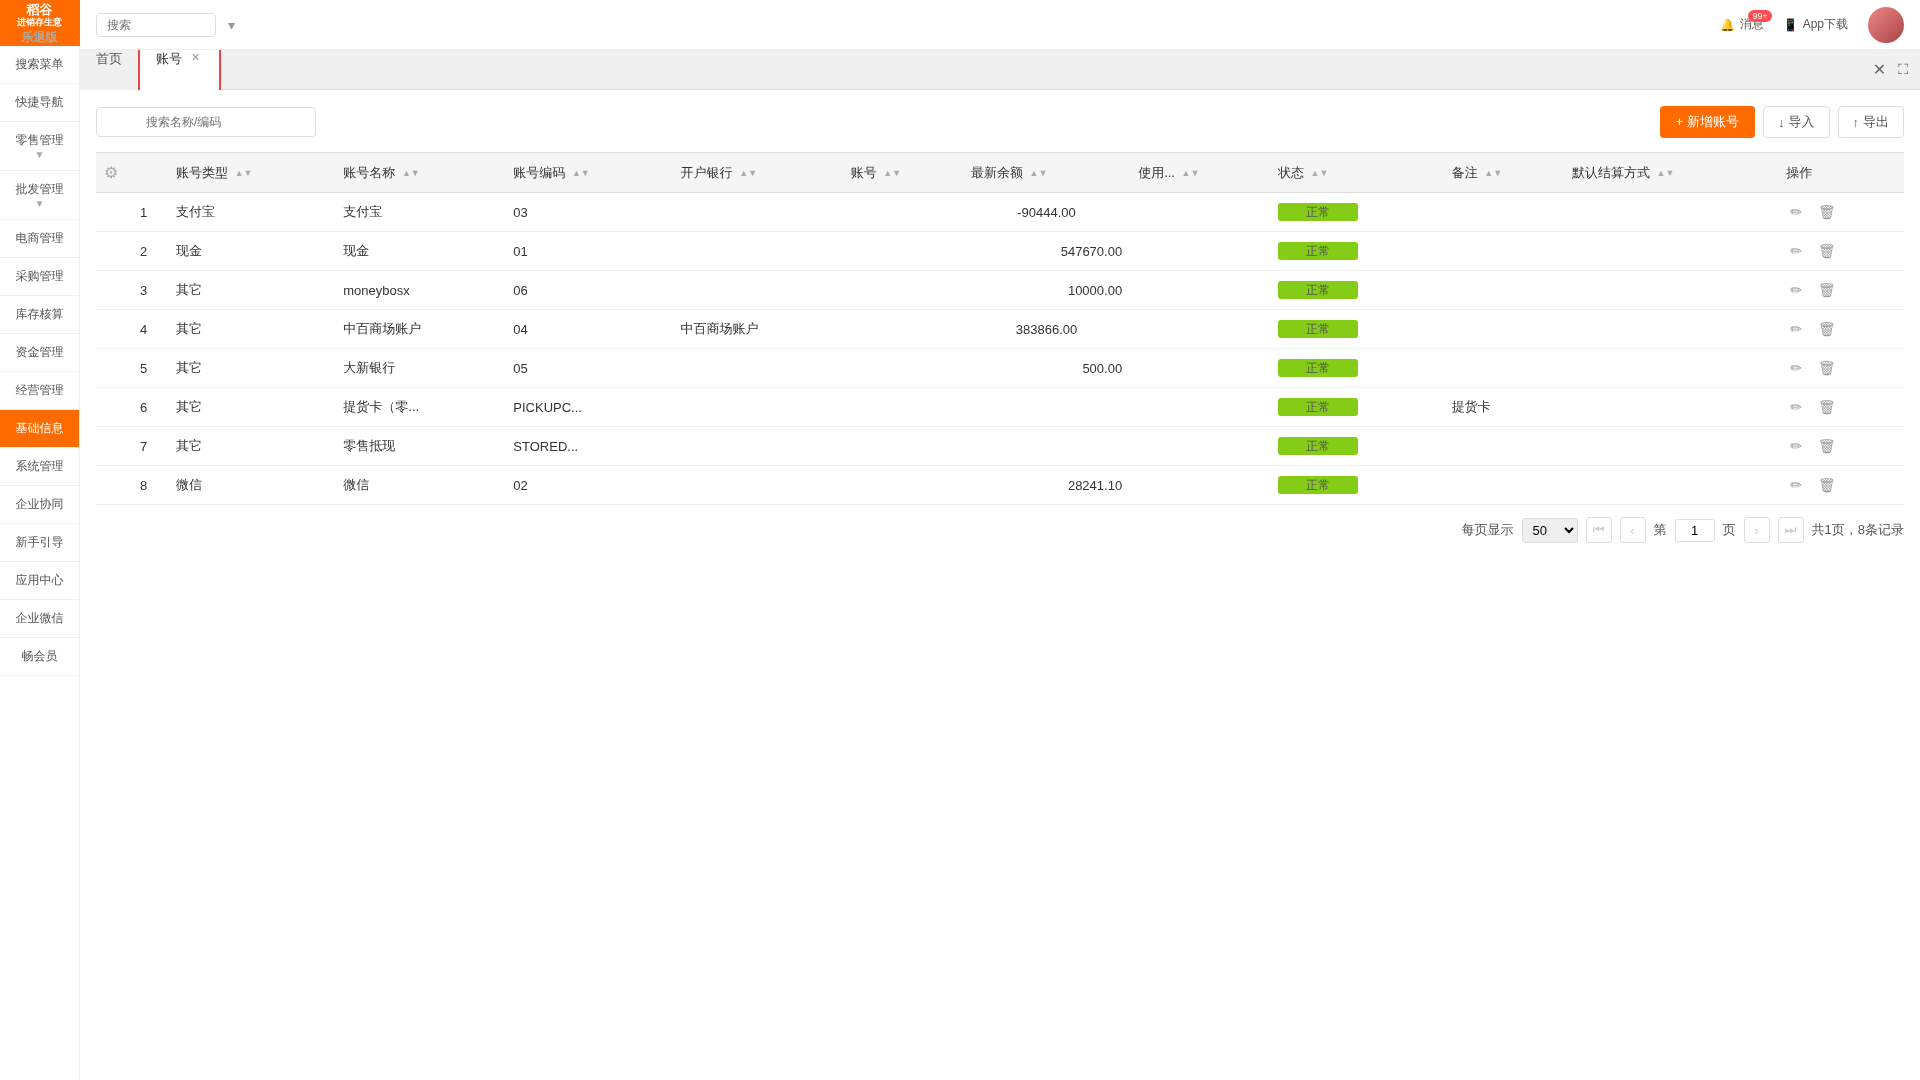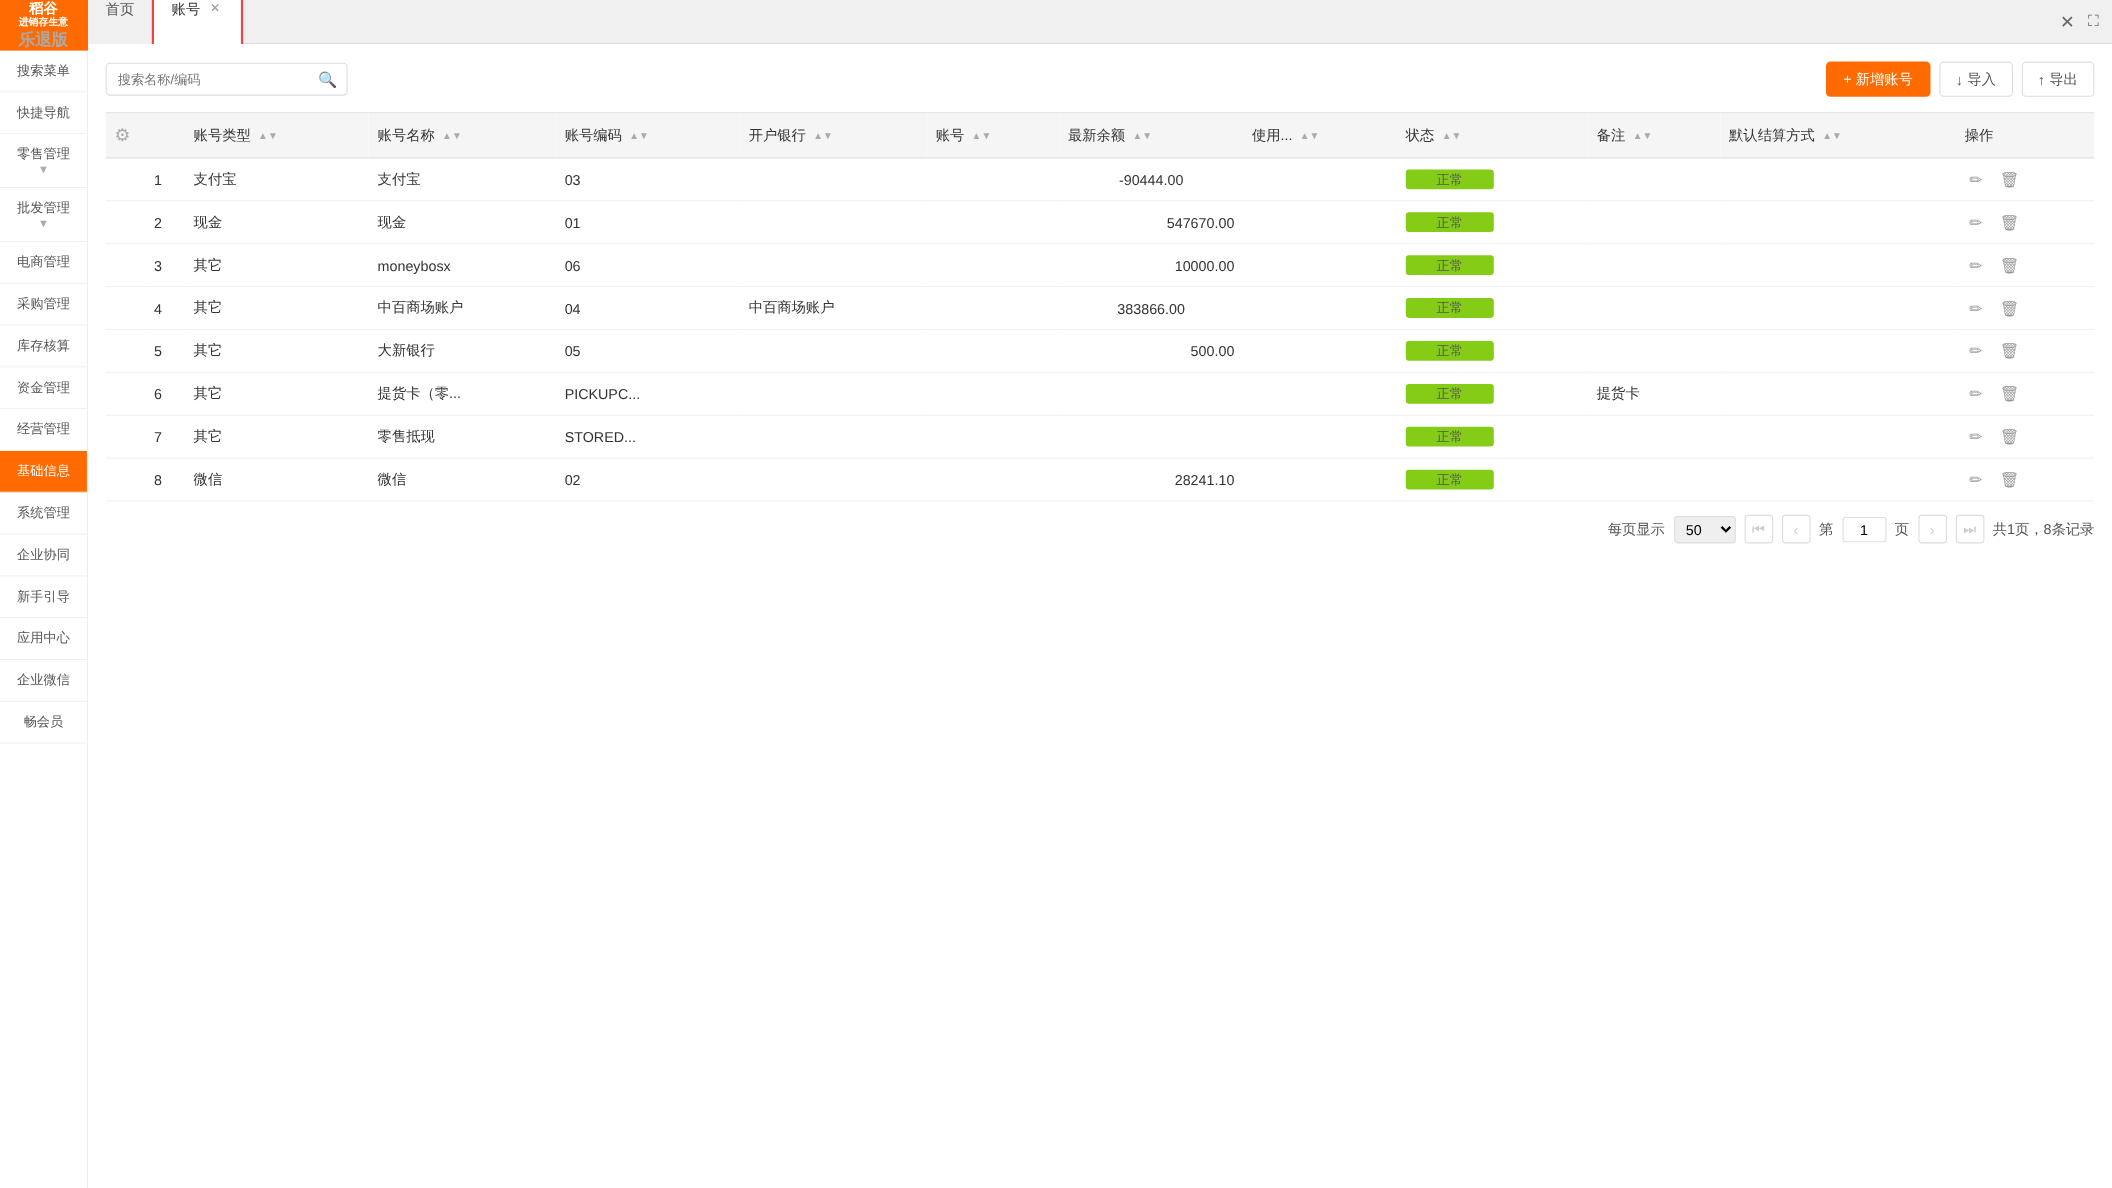--- a/index.html
+++ b/index.html
@@ -25,21 +25,21 @@
       justify-content: center;
       color: #fff;
       font-size: 11px;
       font-weight: bold;
     }
     .sidebar-logo-inner {
       text-align: center;
       line-height: 1.2;
     }
     .sidebar-version {
-      font-size: 15px;
+      font-size: 12px;
       color: #aaa;
       margin-top: 2px;
     }
     .sidebar-item {
       width: 100%;
       padding: 10px 4px;
       text-align: center;
       color: #555;
       cursor: pointer;
       font-size: 12px;
@@ -190,20 +190,21 @@
       justify-content: space-between;
       margin-bottom: 14px;
     }
     .search-box {
       display: flex;
       align-items: center;
       border: 1px solid #ddd;
       border-radius: 4px;
       overflow: hidden;
       width: 220px;
+      padding-left: 39px;
     }
     .search-box input {
       border: none;
       outline: none;
       padding: 6px 10px;
       font-size: 12px;
       width: 190px;
       color: #999;
     }
     .search-box .search-icon-btn {
@@ -401,20 +402,38 @@
   <div class="sidebar-item">
     <div>企业微信</div>
   </div>
   <div class="sidebar-item">
     <div>畅会员</div>
   </div>
 </div>
 
 <div class="main-area">
 
+  <div class="top-header">
+    <div class="top-header-left">
+      <input class="search-box-top" placeholder="搜索" type="text" style="">
+      <span class="dropdown-arrow">▾</span>
+    </div>
+    <div class="top-header-right">
+      <div class="top-notification">
+        <span>🔔</span>
+        <span>消息</span>
+        <span class="badge">99+</span>
+      </div>
+      <div class="top-app-download">
+        <span>📱</span>
+        <span>App下载</span>
+      </div>
+      <div class="avatar" style="background: linear-gradient(135deg, #e88, #a44);"></div>
+    </div>
+  </div>
 
   <div class="tab-bar">
     <div class="tab-item">
       <span>首页</span>
     </div>
     <div class="tab-item active">
       <span>账号</span>
       <span class="tab-close">✕</span>
     </div>
     <div class="tab-actions">

